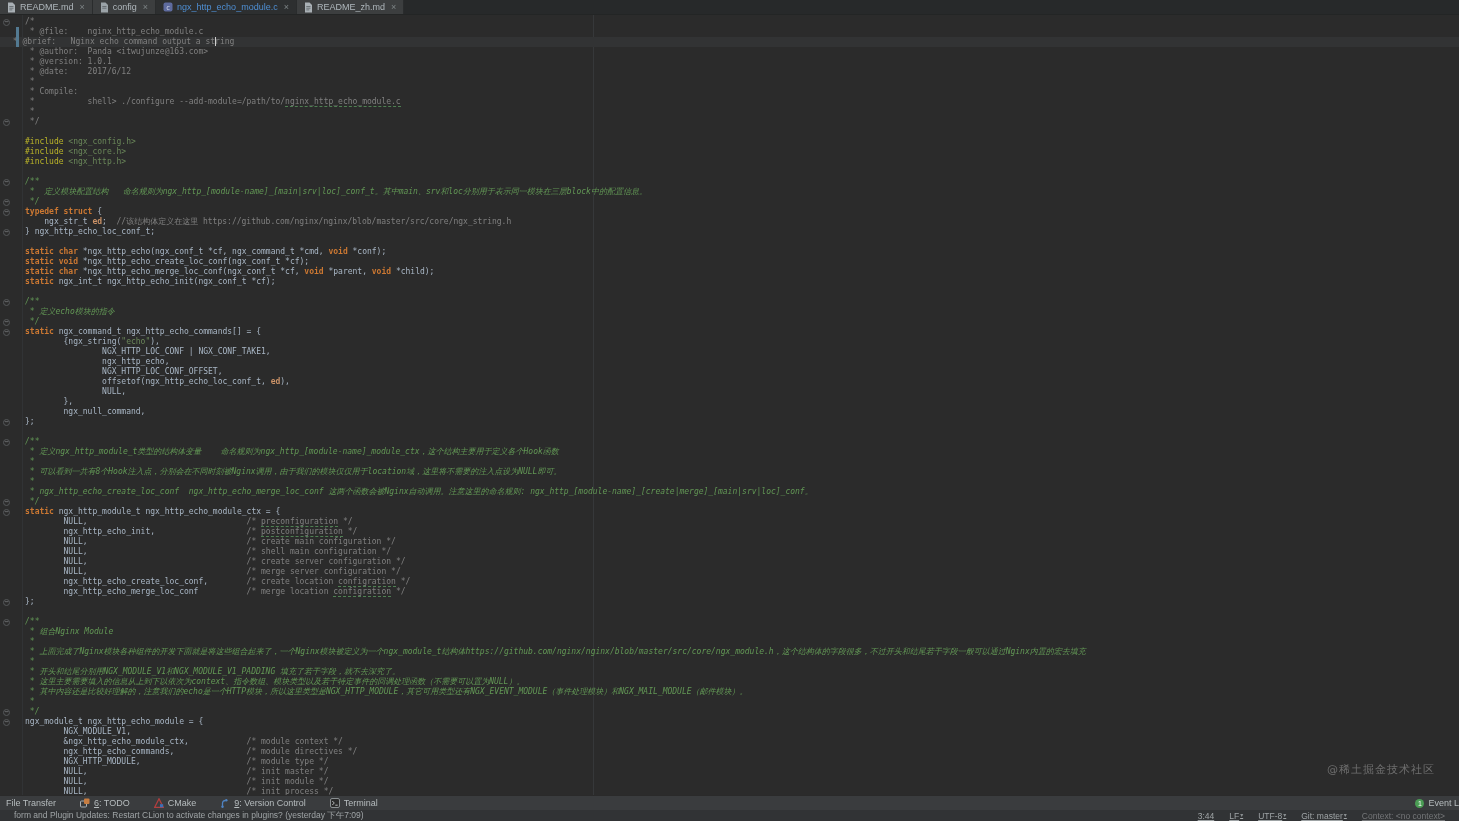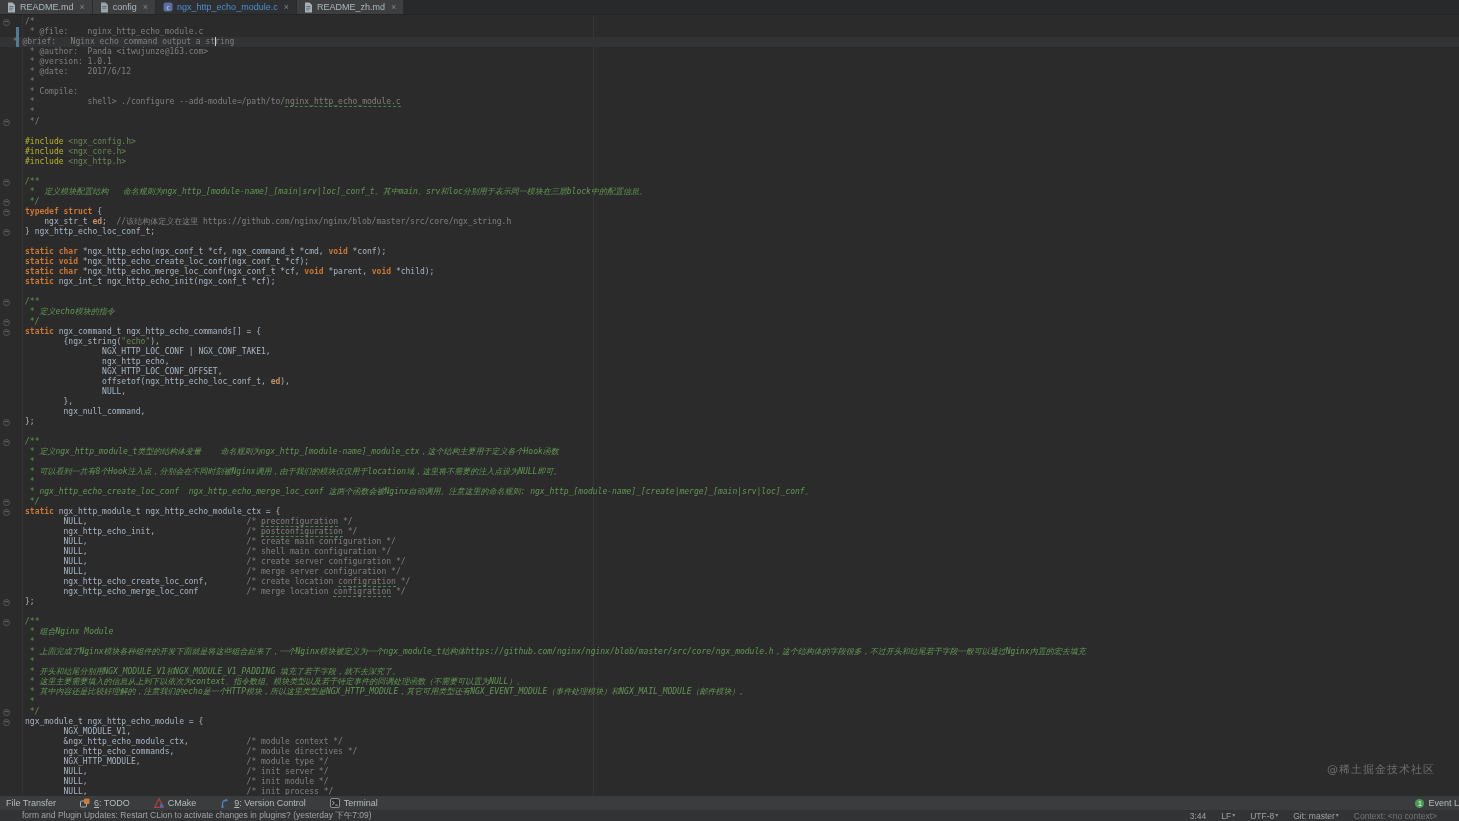--- a/index.html
+++ b/index.html
@@ -46,23 +46,23 @@
   .tw-item{display:flex;align-items:center;gap:4px;white-space:nowrap;}
   .tw-item u{text-decoration:underline;}
   .tw-icon{display:inline-flex;align-items:center;}
   .eventlog{position:absolute;right:0;top:0;bottom:0;display:flex;align-items:center;gap:4px;
             padding-right:0;overflow:hidden;padding-left:14px;}
   .badge{width:9px;height:9px;border-radius:50%;background:#4B9D55;color:#fff;font-size:7px;
          display:flex;align-items:center;justify-content:center;line-height:1;}
 
   
   .statusbar{height:11px;flex:none;background:#313335;display:flex;align-items:center;
-             justify-content:space-between;font-size:8.5px;color:#9FA4A6;padding:0 22px;white-space:nowrap;}
+             justify-content:space-between;font-size:8.5px;color:#9FA4A6;padding:0 14px;white-space:nowrap;}
   .status-right{display:flex;gap:15px;align-items:center;}
-  .status-item{display:flex;gap:1px;}
+  .status-item{display:flex;gap:1px;text-decoration:underline;}
   .arrow{font-size:6px;color:#8A8F91;}
   .dim{color:#747678;}
 </style>
 </head>
 <body>
 
 <div class="ide">
 
   <div class="tabbar" id="tabbar">
       <div class="tab">
@@ -179,21 +179,21 @@
         <div class="line"><span class="d"> * 开头和结尾分别用NGX_MODULE_V1和NGX_MODULE_V1_PADDING 填充了若干字段，就不去深究了。</span></div>
         <div class="line"><span class="d"> * 这里主要需要填入的信息从上到下以依次为context、指令数组、模块类型以及若干特定事件的回调处理函数（不需要可以置为NULL）。</span></div>
         <div class="line"><span class="d"> * 其中内容还是比较好理解的，注意我们的echo是一个HTTP模块，所以这里类型是NGX_HTTP_MODULE，其它可用类型还有NGX_EVENT_MODULE（事件处理模块）和NGX_MAIL_MODULE（邮件模块）。</span></div>
         <div class="line"><span class="d"> *</span></div>
         <div class="line"><span class="fold">−</span><span class="d"> */</span></div>
         <div class="line"><span class="fold">−</span><span class="p">ngx_module_t ngx_http_echo_module = {</span></div>
         <div class="line"><span class="p">        NGX_MODULE_V1,</span></div>
         <div class="line"><span class="p">        &amp;ngx_http_echo_module_ctx,</span><span class="p">            </span><span class="c">/* module context */</span></div>
         <div class="line"><span class="p">        ngx_http_echo_commands,</span><span class="p">               </span><span class="c">/* module directives */</span></div>
         <div class="line"><span class="p">        NGX_HTTP_MODULE,</span><span class="p">                      </span><span class="c">/* module type */</span></div>
-        <div class="line"><span class="p">        NULL,</span><span class="p">                                 </span><span class="c">/* init server */</span></div>
+        <div class="line"><span class="p">        NULL,</span><span class="p">                                 </span><span class="c">/* init master */</span></div>
         <div class="line"><span class="p">        NULL,</span><span class="p">                                 </span><span class="c">/* init module */</span></div>
         <div class="line"><span class="p">        NULL,</span><span class="p">                                 </span><span class="c">/* init process */</span></div>
       </div>
     <div class="watermark">@稀土掘金技术社区</div>
   </div>
 
   <div class="toolbar" id="toolbar">
       <div class="tw-item">
         <span>File Transfer</span>
       </div>

